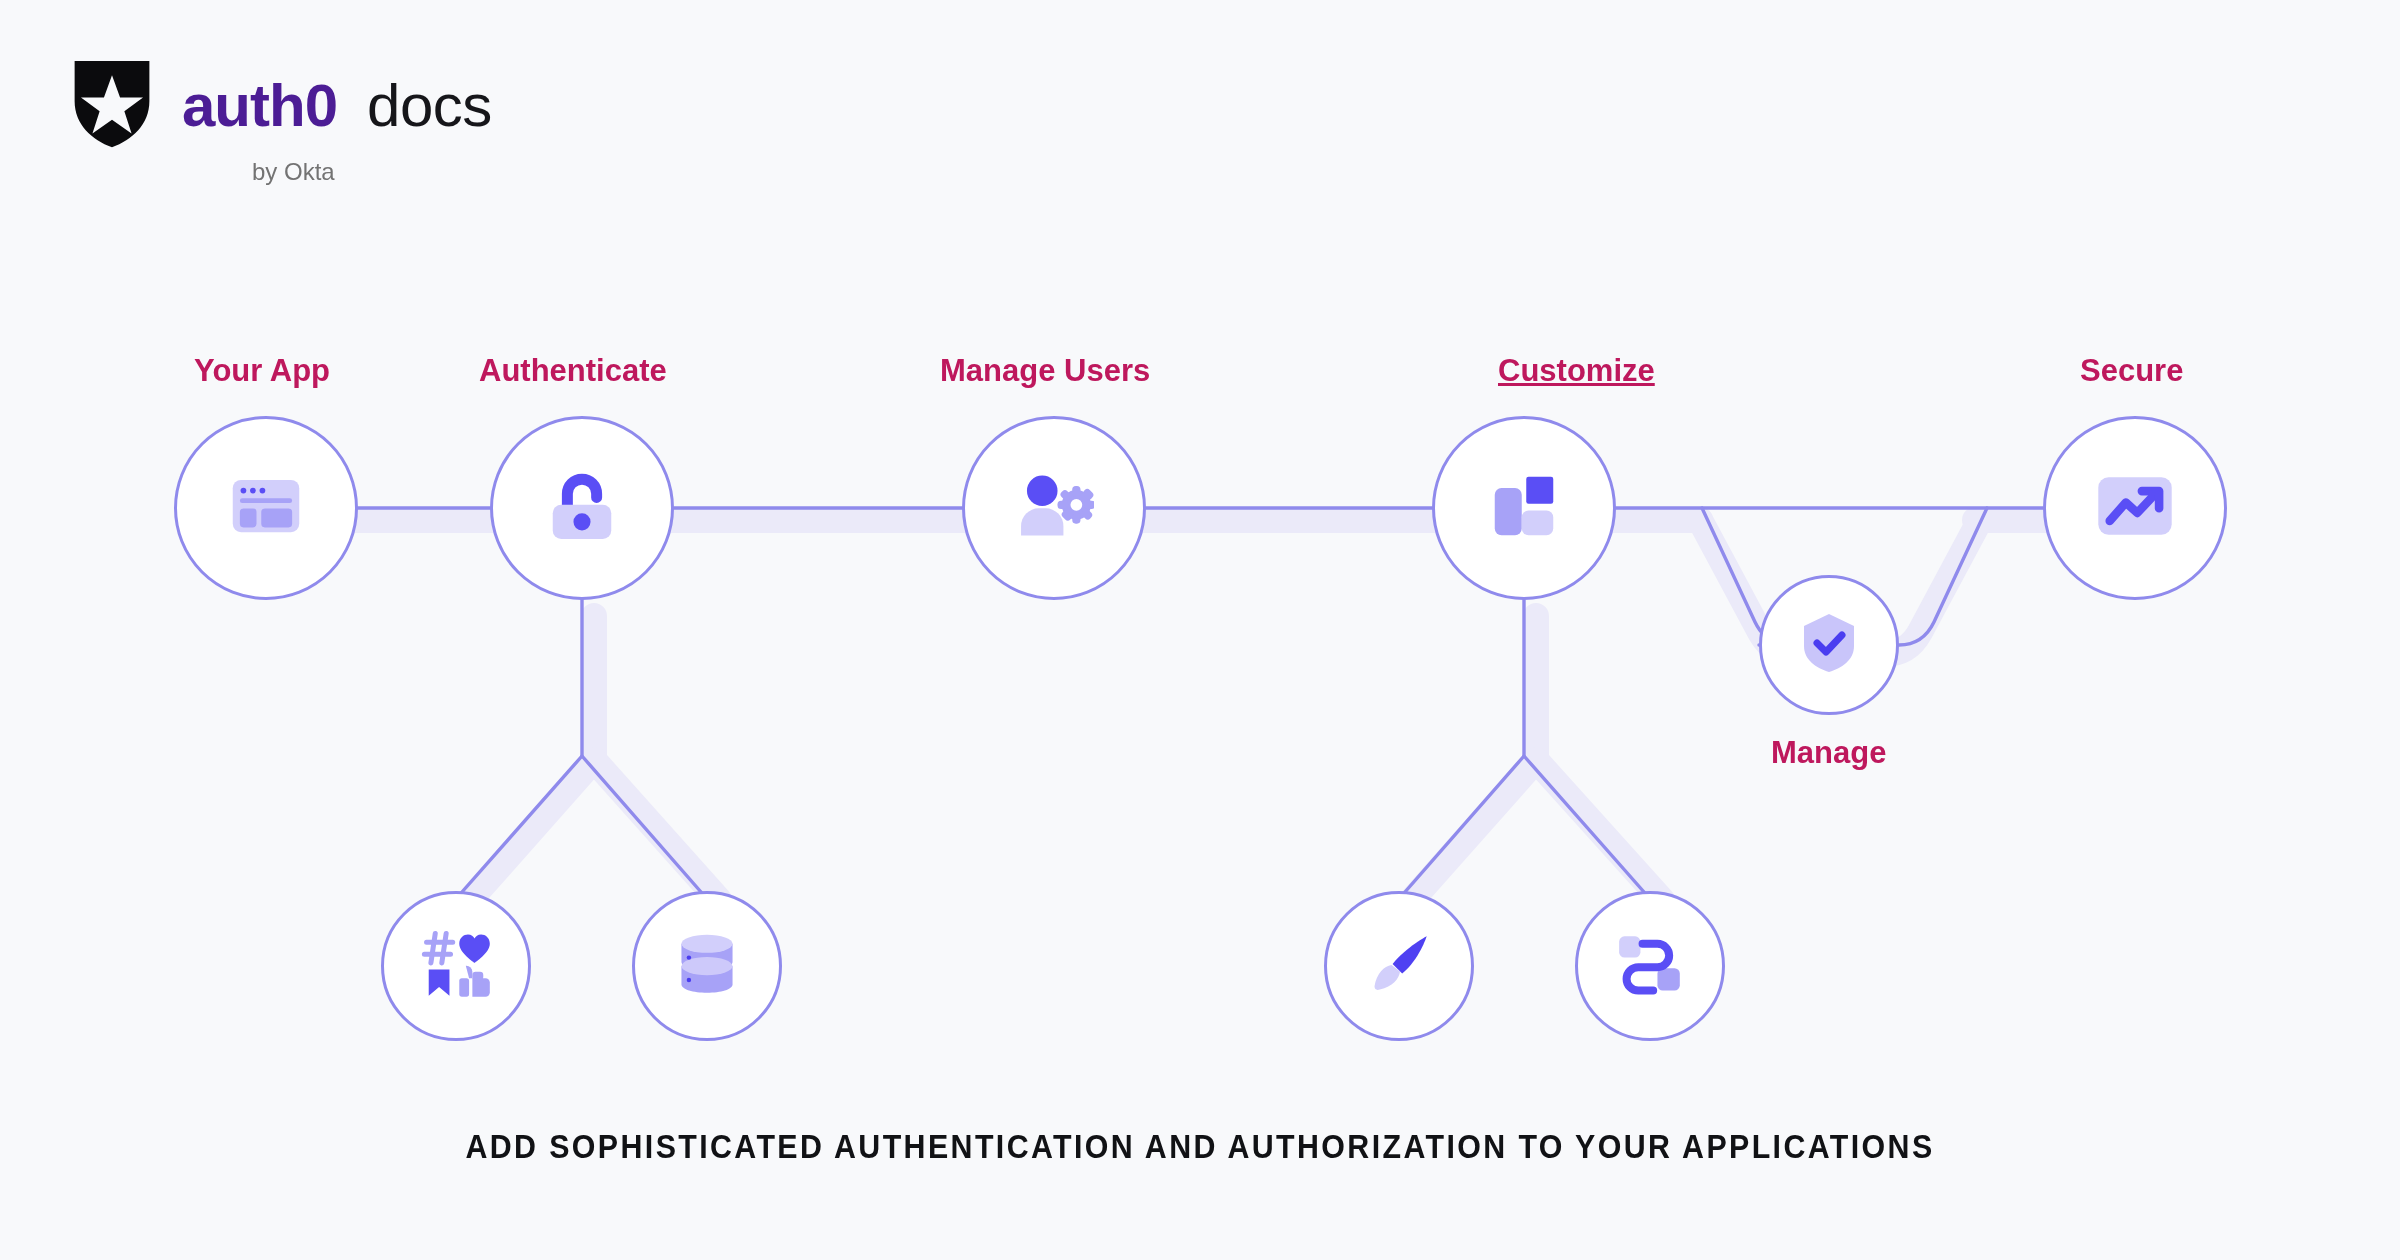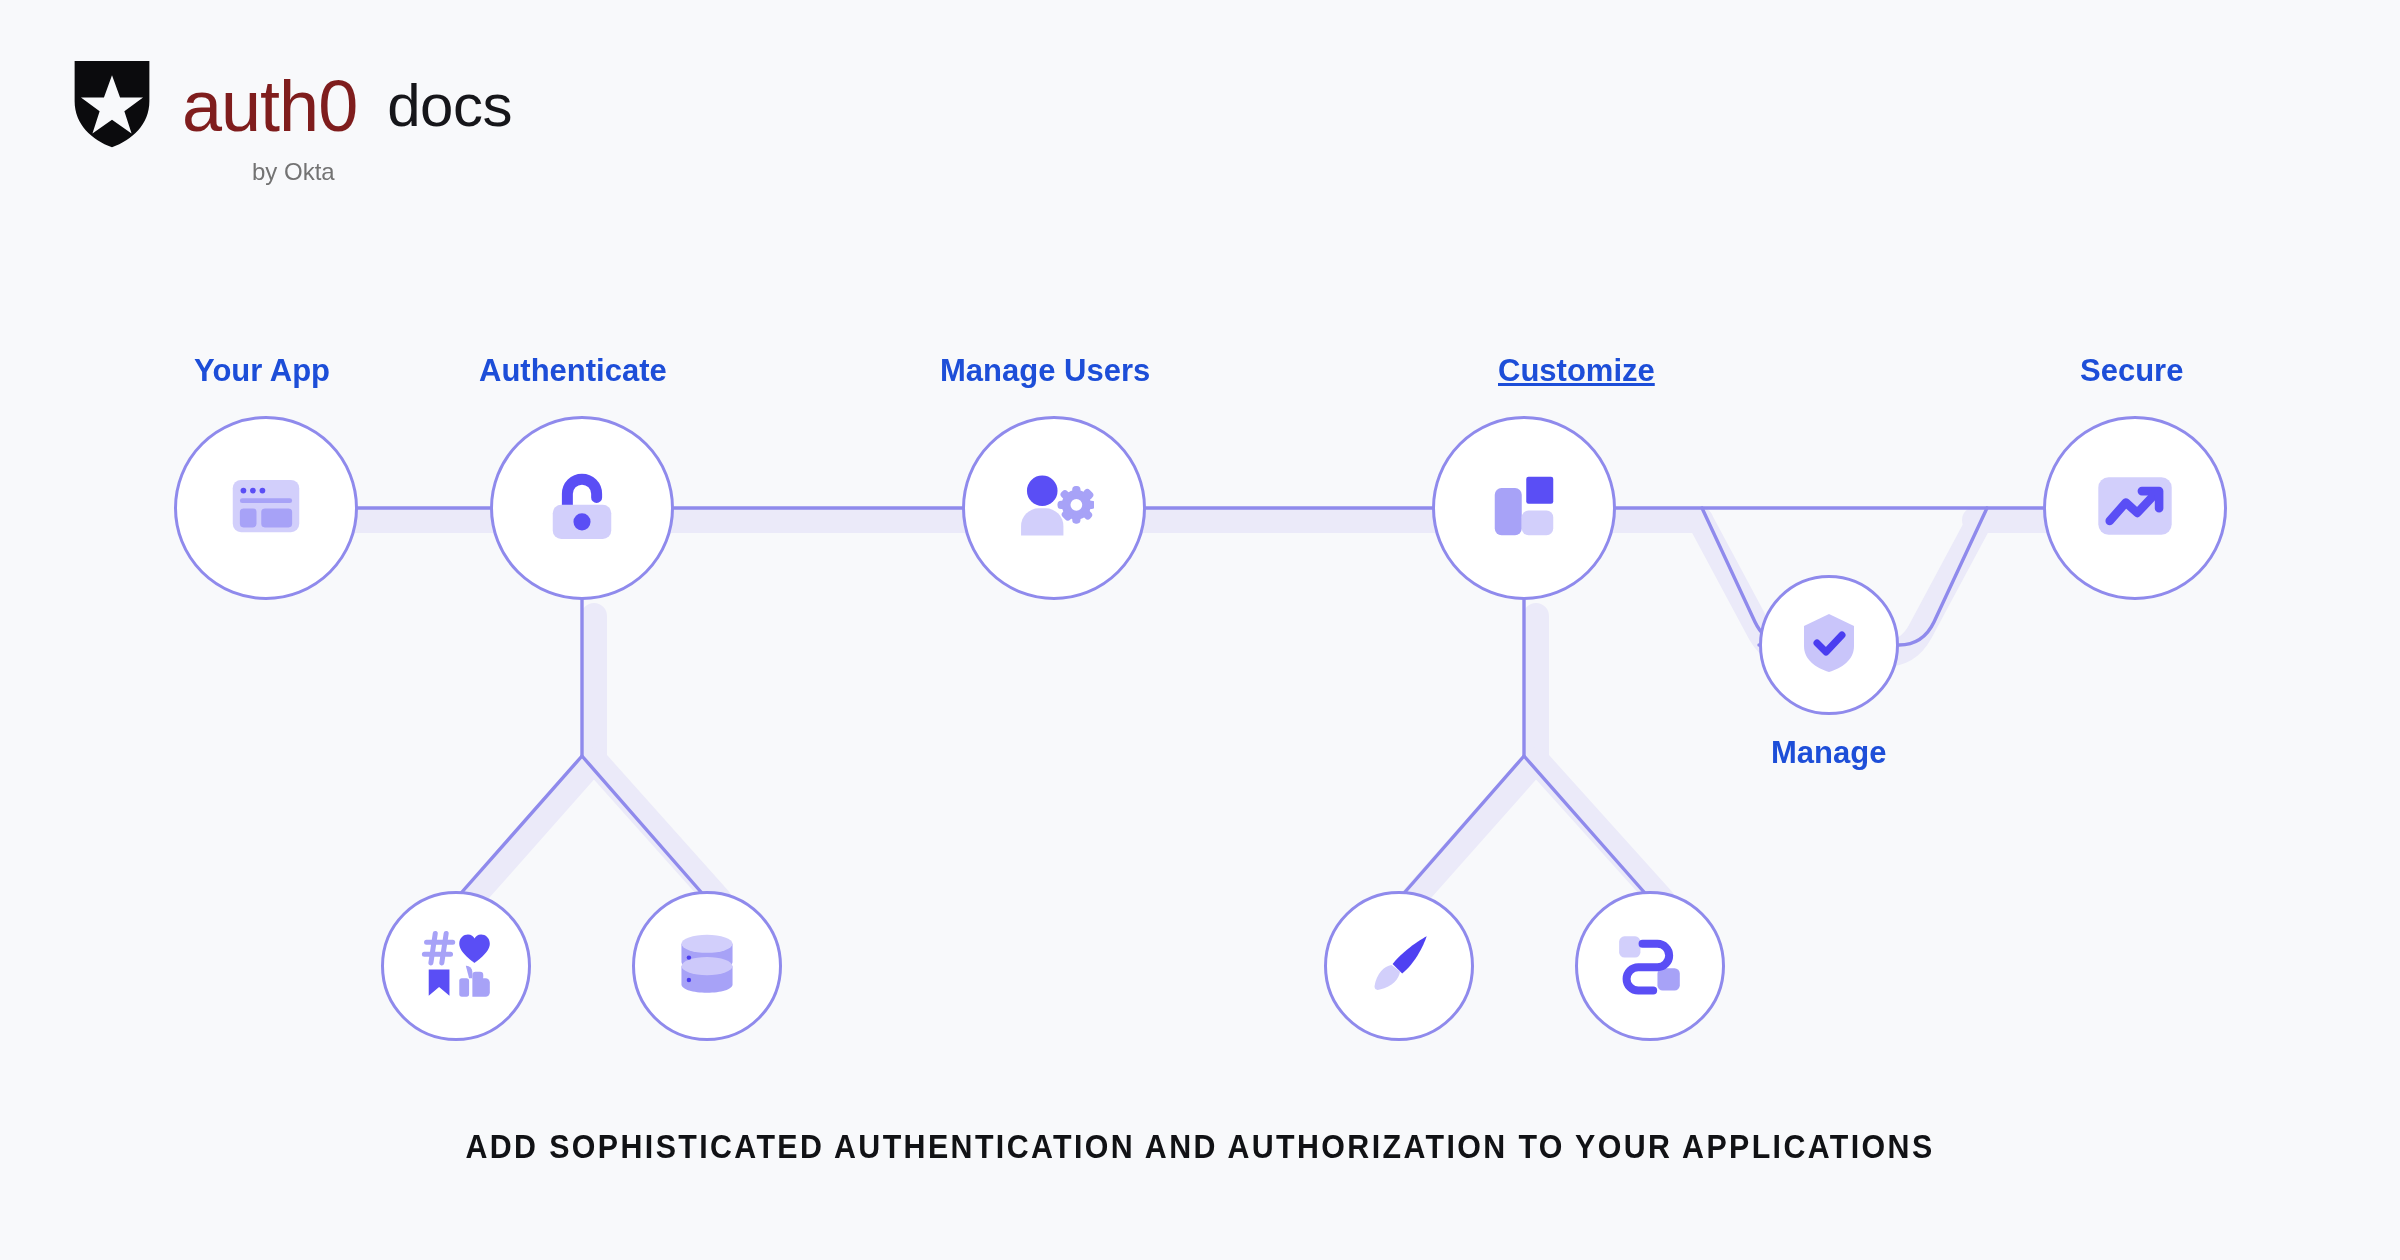--- a/index.html
+++ b/index.html
@@ -25,24 +25,24 @@
     flex-direction: column;
     align-items: flex-start;
   }
   #brand-row {
     display: flex;
     align-items: center;
     gap: 30px;
   }
   #logo-mark { display: block; }
   #wordmark {
-    font-size: 72px;
-    font-weight: 400;
+    font-size: 60px;
+    font-weight: 700;
     letter-spacing: -1px;
-    color: #7f1d1d;
+    color: #4c1d95;
     line-height: 1;
     margin-left: -6px;
   }
   #docs-word {
     font-size: 60px;
     font-weight: 400;
     color: #16161a;
     line-height: 1;
     letter-spacing: -0.5px;
   }
@@ -77,21 +77,21 @@
     border: 3px solid #8f8aec;
     box-sizing: border-box;
     display: flex;
     align-items: center;
     justify-content: center;
   }
   .node-label {
     position: absolute;
     font-size: 31px;
     font-weight: 700;
-    color: #1d4ed8;
+    color: #be185d;
     white-space: nowrap;
     line-height: 1;
   }
 
   
   #tagline {
     position: absolute;
     left: 0;
     top: 1128px;
     width: 2400px;

